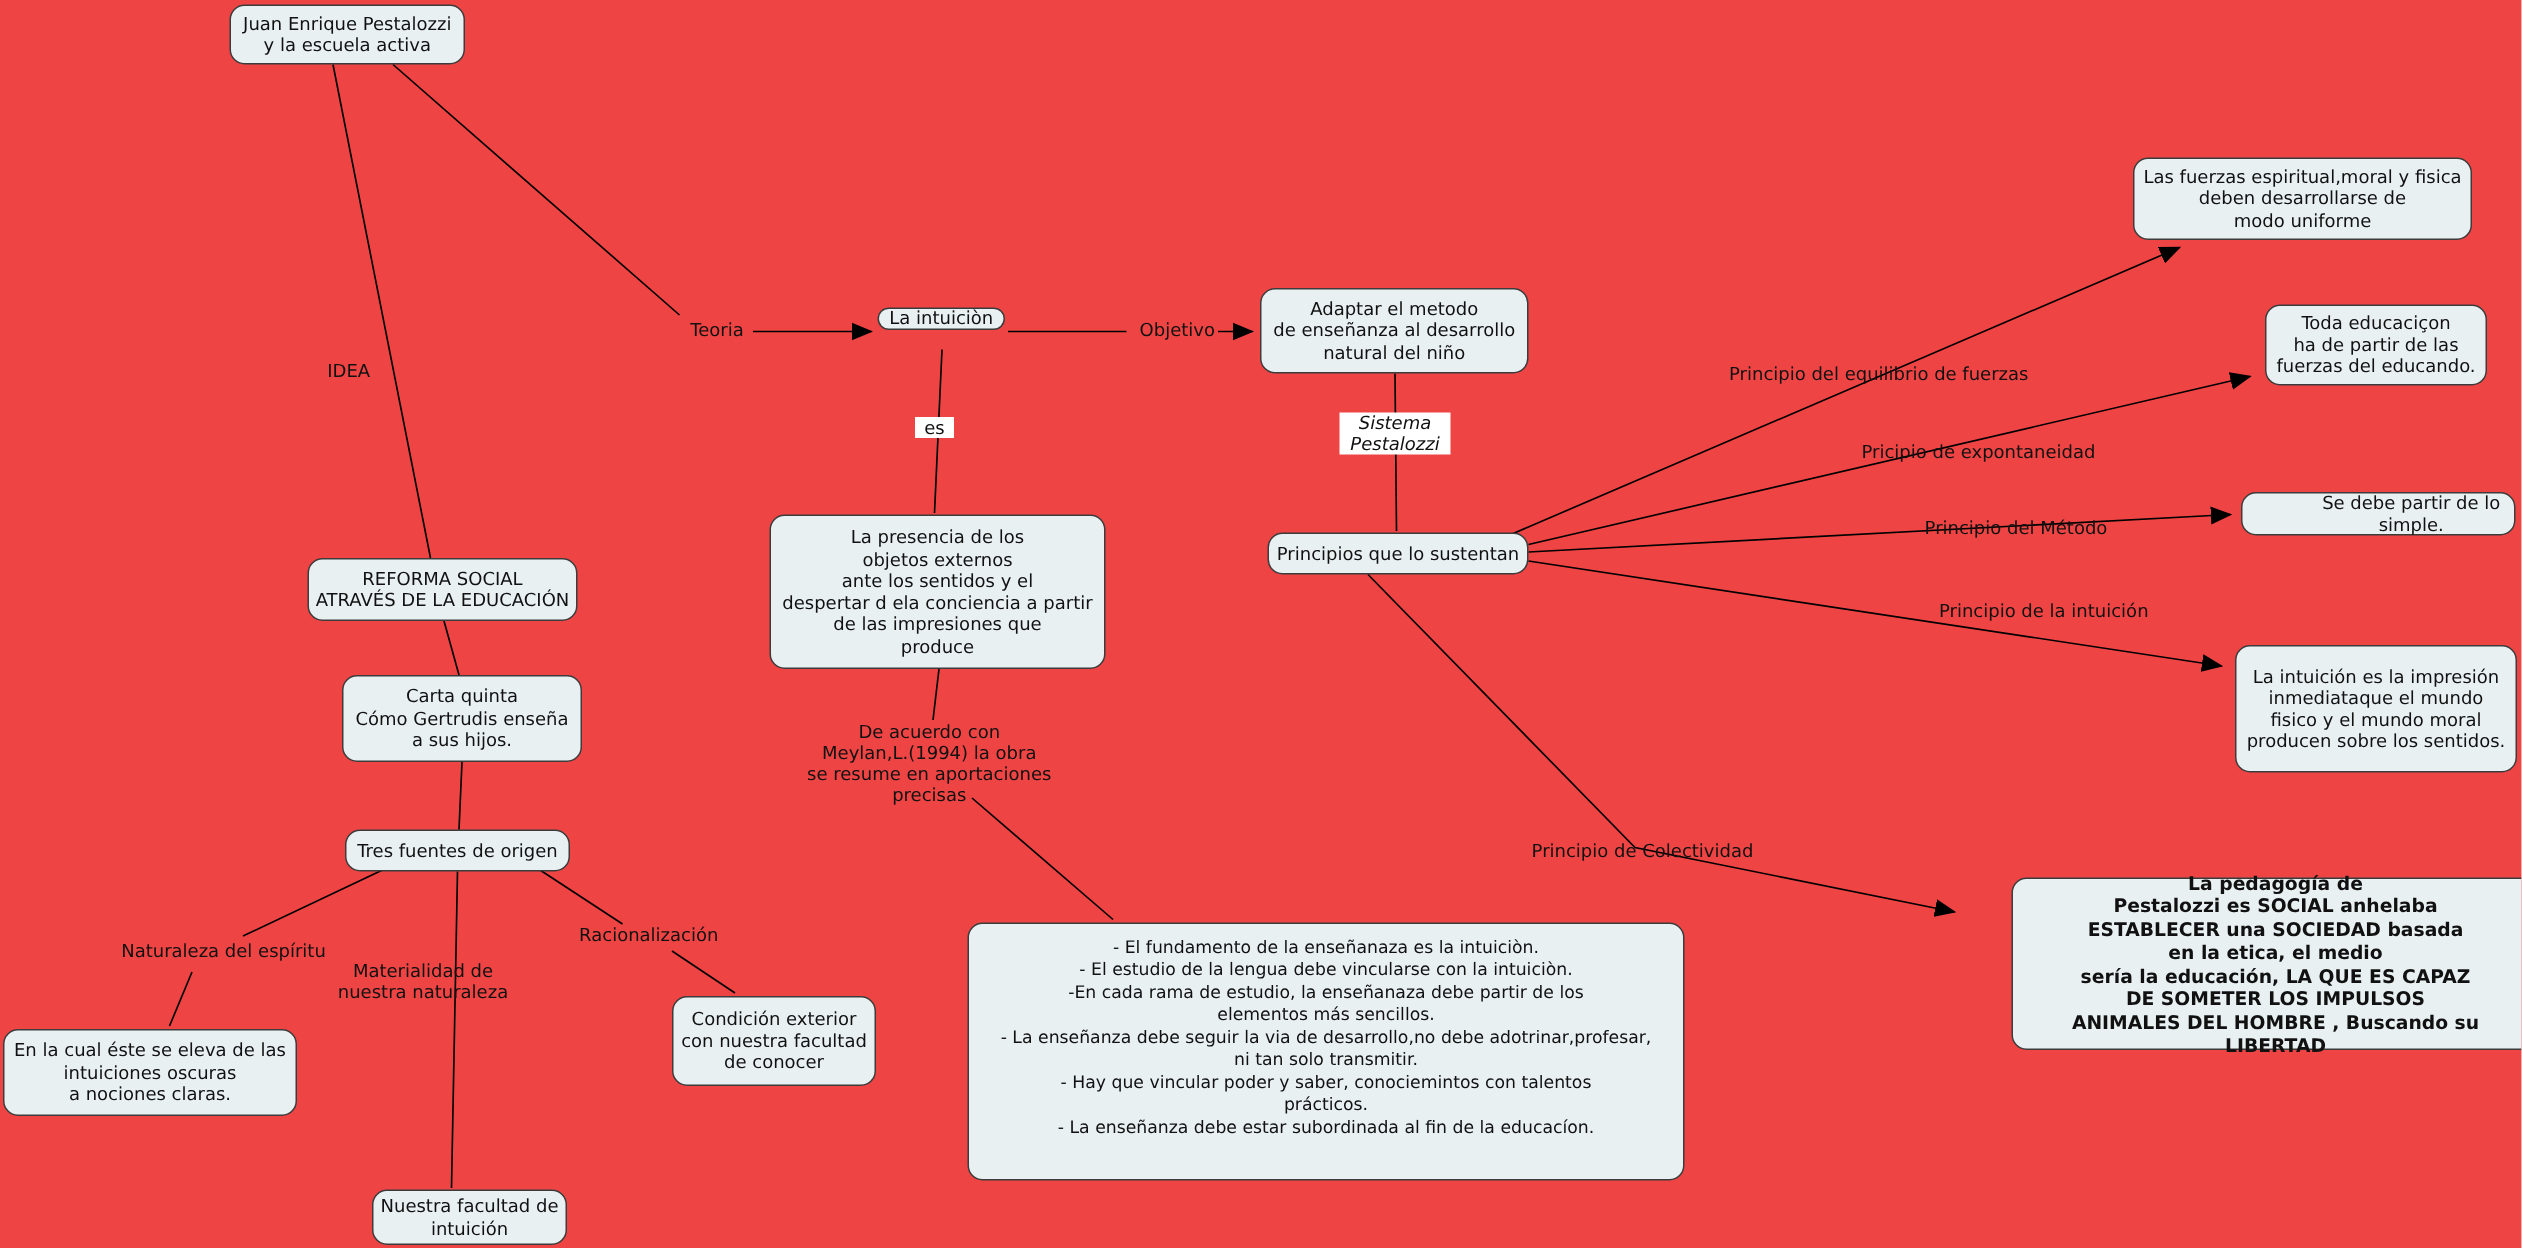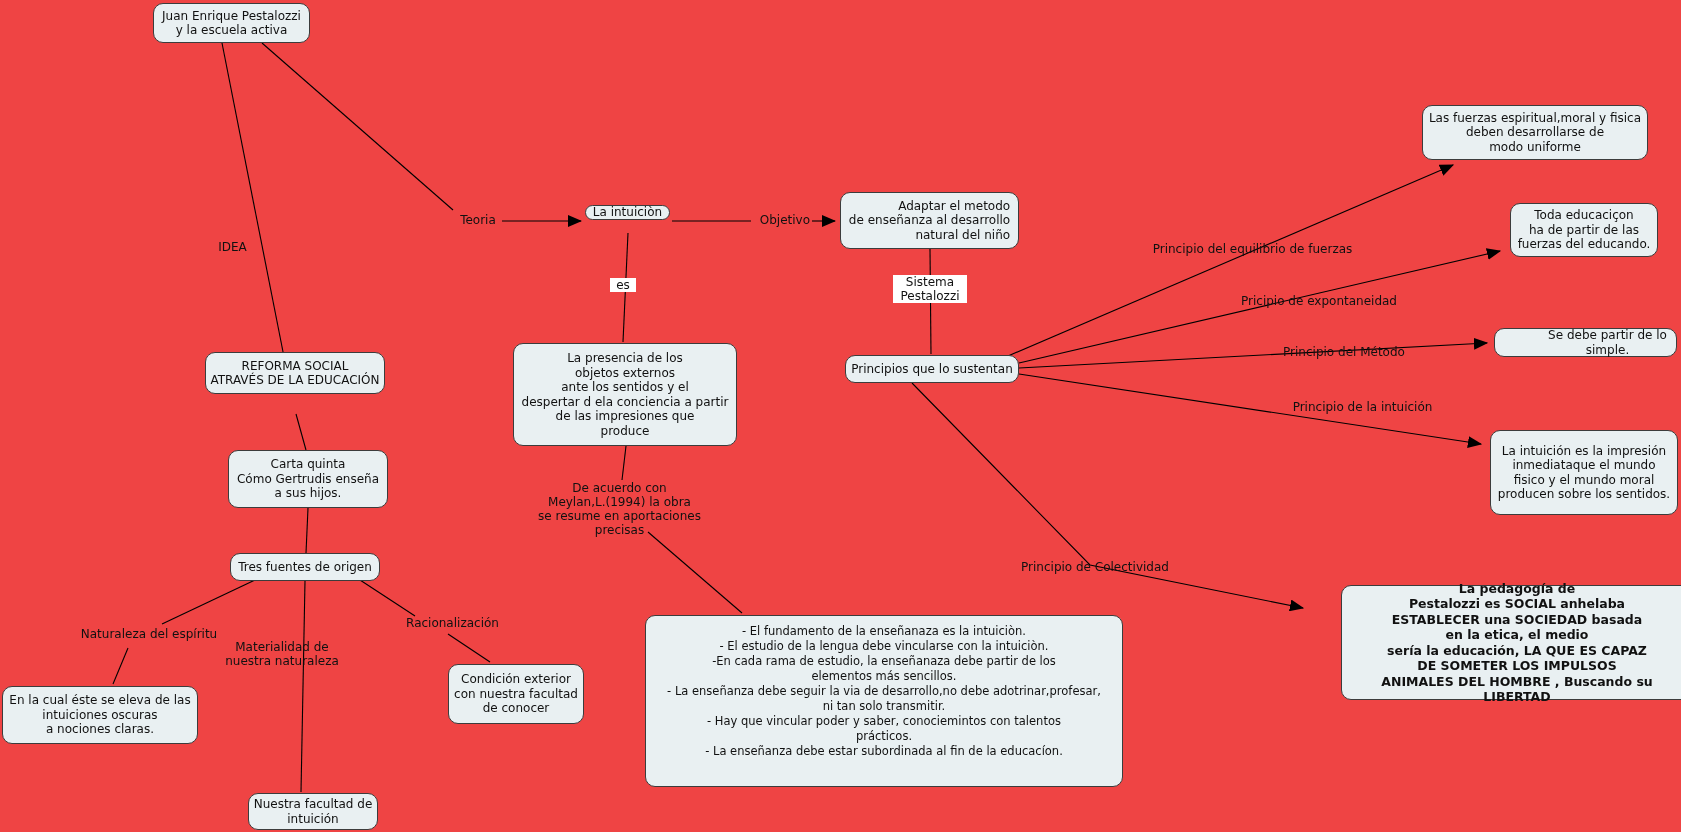--- a/index.html
+++ b/index.html
@@ -86,21 +86,21 @@
 
       <line x1="626" y1="446" x2="622" y2="480"></line>
     </g>
   </svg>
 
   <div class="node" style="left:153px;top:3px;width:157px;height:40px;">Juan Enrique Pestalozzi
 y la escuela activa</div>
 
   <div class="node" style="left:585px;top:205px;width:85px;height:15px;">La intuiciòn</div>
 
-  <div class="node" style="left:840px;top:192px;width:179px;height:57px;text-align:right;">Adaptar el metodo
+  <div class="node" style="left:840px;top:192px;width:179px;height:57px;">Adaptar el metodo
 de enseñanza al desarrollo
 natural del niño</div>
 
   <div class="node" style="left:845px;top:355px;width:174px;height:28px;">Principios que lo sustentan</div>
 
   <div class="node" style="left:1422px;top:105px;width:226px;height:55px;">Las fuerzas espiritual,moral y fisica
 deben desarrollarse de
 modo uniforme</div>
 
   <div class="node" style="left:1510px;top:203px;width:148px;height:54px;">Toda educaciçon
@@ -132,21 +132,21 @@
   <div class="node small-font" style="left:645px;top:615px;width:478px;height:172px;align-items:flex-start;padding-top:8px;">- El fundamento de la enseñanaza es la intuiciòn.
 - El estudio de la lengua debe vincularse con la intuiciòn.
 -En cada rama de estudio, la enseñanaza debe partir de los
 elementos más sencillos.
 - La enseñanza debe seguir la via de desarrollo,no debe adotrinar,profesar,
 ni tan solo transmitir.
 - Hay que vincular poder y saber, conociemintos con talentos
 prácticos.
 - La enseñanza debe estar subordinada al fin de la educacíon.</div>
 
-  <div class="node" style="left:205px;top:352px;width:180px;height:42px;border-radius:10px;">REFORMA SOCIAL
+  <div class="node" style="left:205px;top:372px;width:180px;height:42px;border-radius:10px;">REFORMA SOCIAL
 ATRAVÉS DE LA EDUCACIÓN</div>
 
   <div class="node" style="left:228px;top:450px;width:160px;height:58px;">Carta quinta
 Cómo Gertrudis enseña
 a sus hijos.</div>
 
   <div class="node" style="left:230px;top:553px;width:150px;height:28px;">Tres fuentes de origen</div>
 
   <div class="node" style="left:2px;top:686px;width:196px;height:58px;">En la cual éste se eleva de las
 intuiciones oscuras
@@ -160,21 +160,21 @@
 intuición</div>
 
   <div class="lbl" style="left:205px;top:240px;width:55px;">IDEA</div>
 
   <div class="lbl" style="left:452px;top:213px;width:52px;">Teoria</div>
 
   <div class="lbl" style="left:752px;top:213px;width:58px;text-align:right;">Objetivo</div>
 
   <div class="lbl masked" style="left:610px;top:278px;width:22px;">es</div>
 
-  <div class="lbl masked" style="left:893px;top:275px;width:70px;">Sistema
+  <div class="lbl masked" style="left:893px;top:275px;width:70px;font-style:italic;">Sistema
 Pestalozzi</div>
 
   <div class="lbl" style="left:1150px;top:242px;width:205px;">Principio del equilibrio de fuerzas</div>
 
   <div class="lbl" style="left:1238px;top:294px;width:162px;">Pricipio de expontaneidad</div>
 
   <div class="lbl" style="left:1280px;top:345px;width:128px;">Principio del Método</div>
 
   <div class="lbl" style="left:1290px;top:400px;width:145px;">Principio de la intuición</div>
 
@@ -183,15 +183,15 @@
   <div class="lbl" style="left:527px;top:481px;width:185px;">De acuerdo con
 Meylan,L.(1994) la obra
 se resume en aportaciones
 precisas</div>
 
   <div class="lbl" style="left:78px;top:627px;width:142px;">Naturaleza del espíritu</div>
 
   <div class="lbl" style="left:222px;top:640px;width:120px;">Materialidad de
 nuestra naturaleza</div>
 
-  <div class="lbl" style="left:405px;top:616px;width:95px;">Racionalización</div>
+  <div class="lbl" style="left:385px;top:616px;width:95px;">Racionalización</div>
 
 </div>
 
 </body></html>

